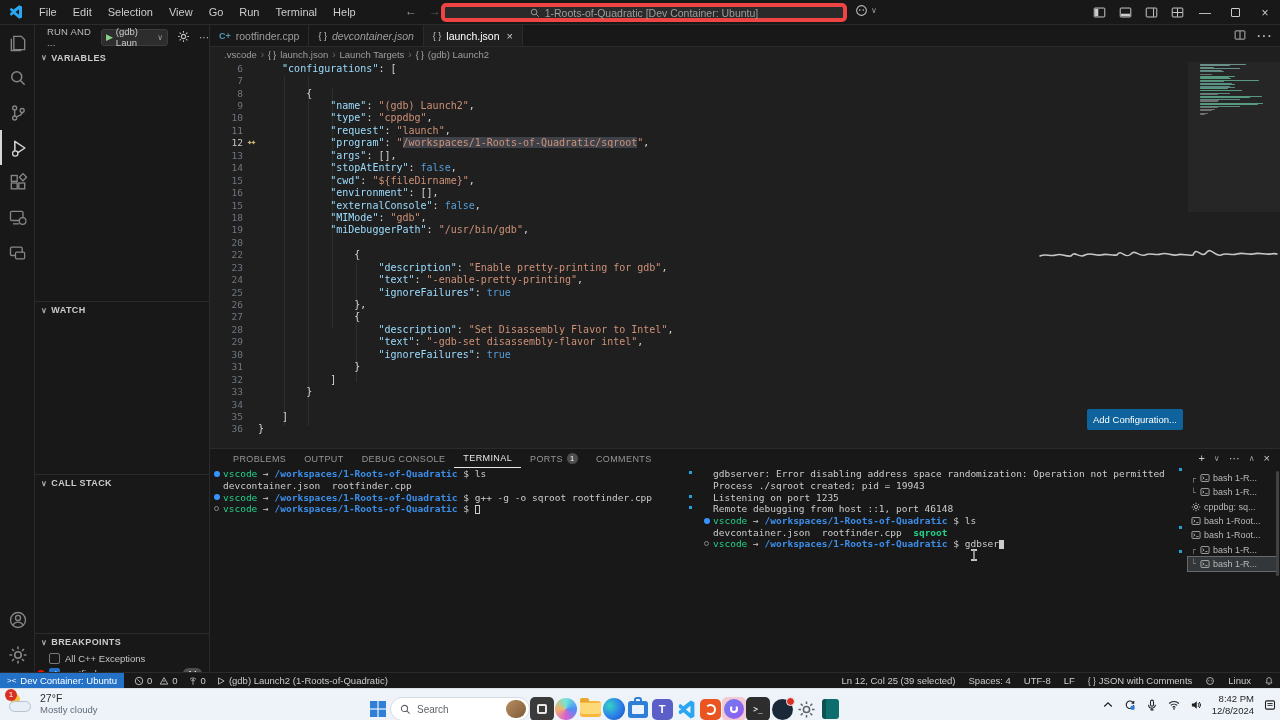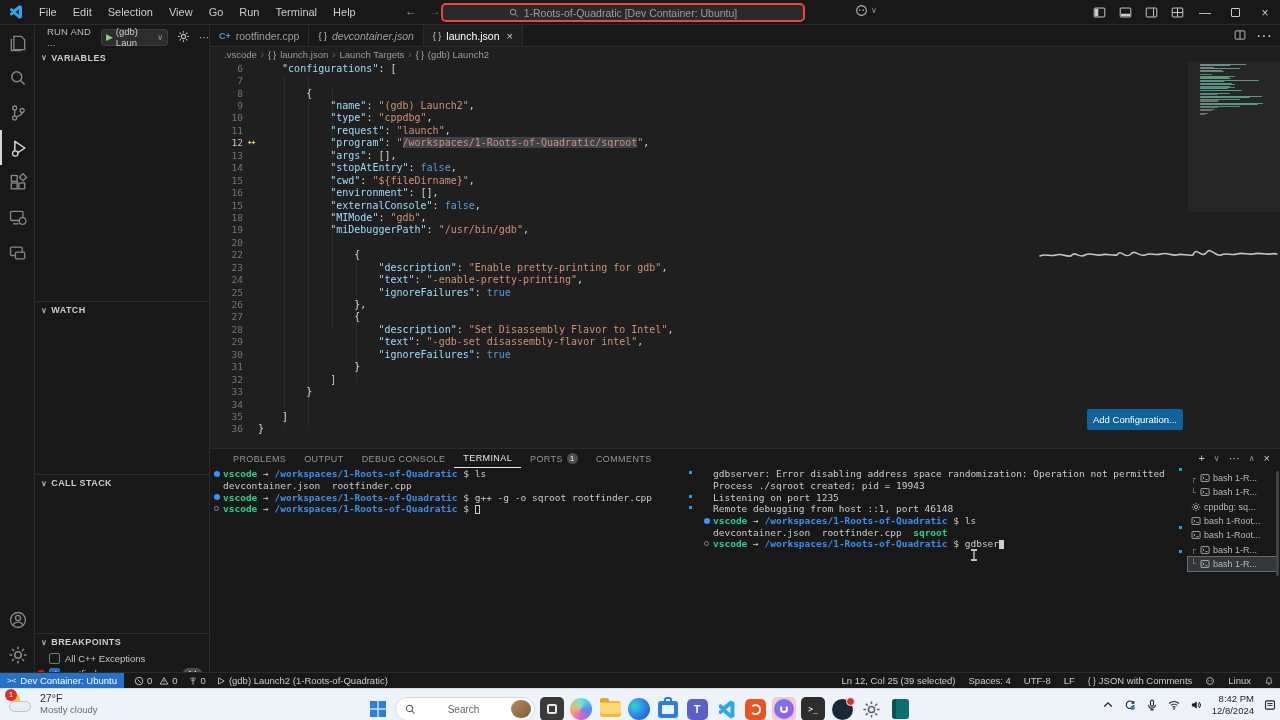--- a/index.html
+++ b/index.html
@@ -7,21 +7,21 @@
   body { font-family:"Liberation Sans", sans-serif; }
   #root { position:relative; width:1280px; height:720px; background:#404040; }
 
   
   .titlebar { position:absolute; left:0; top:0; width:1280px; height:25px; background:#181818; border-bottom:1px solid #2b2b2b; display:flex; align-items:center; }
   .vscode-logo { width:16px; height:16px; margin:0 8px 0 8px; }
   .menus { display:flex; gap:2px; }
   .menu-item { color:#cccccc; font-size:11px; padding:2px 7px; border-radius:4px; }
   .nav-arrows { position:absolute; left:405px; top:4px; display:flex; gap:12px; color:#9a9a9a; font-size:12px; }
   .nav-arrows .fwd { color:#5a5a5a; }
-  .cmd-center { position:absolute; left:441px; top:3px; width:364px; height:19px; background:#2a2a2a; border:2px solid #ef4444; border-radius:5px; display:flex; align-items:center; justify-content:center; gap:5px; color:#9d9d9d; font-size:10.5px; }
+  .cmd-center { position:absolute; left:441px; top:3px; width:406px; height:19px; background:#2a2a2a; border:4px solid #ef4444; border-radius:5px; display:flex; align-items:center; justify-content:center; gap:5px; color:#9d9d9d; font-size:10.5px; }
   .copilot-titlebar { position:absolute; left:855px; top:4px; display:flex; align-items:center; gap:3px; color:#bbb; }
   .win-icons { position:absolute; right:0; top:0; height:25px; display:flex; align-items:center; }
   .layout-ico { width:26px; height:25px; display:flex; align-items:center; justify-content:center; }
   .layout-ico svg { width:13px; height:13px; }
   .win-ctl { width:30px; height:25px; display:flex; align-items:center; justify-content:center; color:#cccccc; font-size:12px; }
   .restore-box { width:9px; height:9px; border:1px solid #ccc; border-radius:1px; }
 
   
   .activitybar { position:absolute; left:0; top:25px; width:35px; height:647px; background:#181818; border-right:1px solid #2b2b2b; }
   .act-ico { width:35px; height:35px; display:flex; align-items:center; justify-content:center; color:#868686; }
@@ -84,21 +84,21 @@
   .ptab { font-size:9px; letter-spacing:.4px; color:#969696; padding:0 9px; height:19px; display:flex; align-items:center; gap:4px; }
   .ptab.active { color:#e7e7e7; border-bottom:1px solid #e7e7e7; }
   .pbadge { background:#4d4d4d; color:#fff; border-radius:50%; width:11px; height:11px; font-size:7.5px; display:flex; align-items:center; justify-content:center; }
   .panel-actions { position:absolute; right:10px; top:3px; display:flex; gap:9px; color:#cccccc; font-size:11px; align-items:center; }
   .term-pane { position:absolute; top:19px; }
   .t-line { display:flex; height:11.7px; align-items:center; }
   .t-gutter { width:9px; flex:0 0 auto; display:flex; align-items:center; }
   .t-dotf { width:6px; height:6px; border-radius:50%; background:#3794ff; }
   .t-doth { width:5px; height:5px; border-radius:50%; border:1px solid #848484; }
   .t-text { font-family:"DejaVu Sans Mono", monospace; font-size:9.5px; white-space:pre; color:#cccccc; }
-  .t-user { color:#23d18b; font-weight:bold; }
+  .t-user { color:#23d18b; font-weight:normal; }
   .t-path { color:#3b8eea; font-weight:bold; }
   .t-green { color:#23d18b; font-weight:bold; }
   .t-curblock { display:inline-block; width:5px; height:9px; background:#cccccc; vertical-align:middle; }
   .t-curhollow { display:inline-block; width:5px; height:9px; border:1px solid #cccccc; vertical-align:middle; }
   .scroll-mark { position:absolute; width:3px; height:3px; background:#26a0da; }
   .term-list { position:absolute; left:978px; top:22px; width:90px; }
   .tl-row { height:14.3px; display:flex; align-items:center; gap:3px; padding-left:3px; color:#b8b8b8; font-size:9px; }
   .tl-row.active { background:#33373a; outline:1px solid #6a6a6a; }
   .tl-prefix { font-family:"DejaVu Sans Mono", monospace; font-size:8px; color:#8a8a8a; width:6px; }
   .tl-ico { width:10px; height:10px; color:#cccccc; flex:0 0 auto; }
@@ -114,21 +114,21 @@
 
   
   .taskbar { position:absolute; left:0; top:688px; width:1280px; height:32px; background:#eef3f9; border-top:1px solid #d9dfe7; }
   .weather { position:absolute; left:8px; top:3px; display:flex; gap:6px; align-items:center; }
   .cloud { position:relative; width:26px; height:22px; }
   .cloud .sun { position:absolute; left:2px; top:1px; width:10px; height:10px; border-radius:50%; background:#f6c244; }
   .cloud .puff { position:absolute; left:1px; top:8px; width:22px; height:11px; background:#e8eef5; border:1px solid #b7c3d0; border-radius:7px; }
   .wbadge { position:absolute; left:-3px; top:-4px; width:12px; height:12px; background:#d93025; border-radius:50%; color:#fff; font-size:8px; display:flex; align-items:center; justify-content:center; }
   .wtemp { font-size:10.5px; color:#2b2b2b; }
   .wdesc { font-size:9.5px; color:#5f6b78; }
-  .tb-center { position:absolute; left:366px; top:8px; display:flex; gap:5px; align-items:center;text-align:center; }
+  .tb-center { position:absolute; left:366px; top:8px; display:flex; align-items:center; }
   .tb-app { position:relative; width:24px; height:24px; border-radius:5px; display:flex; align-items:center; justify-content:center; }
   .tb-app .runline { position:absolute; bottom:-3px; left:7px; width:10px; height:2px; border-radius:2px; background:#6a7a8a; }
   .runline.blue { background:#0078d4; }
   .search-pill { width:140px; height:24px; background:#ffffff; border:1px solid #d4dbe3; border-radius:12px; display:flex; align-items:center; gap:6px; padding:0 3px 0 9px; }
   .search-pill .stext { flex:1; color:#5f6368; font-size:10px; }
   .sthumb { width:20px; height:18px; border-radius:9px; background:linear-gradient(135deg,#b98d5f,#7d5a3a); }
   .tray { position:absolute; right:4px; top:2px; height:28px; display:flex; align-items:center; gap:10px; color:#1f1f1f; }
   .tray svg { width:12px; height:12px; display:block; }
   .clock { text-align:right; font-size:9.5px; color:#1f1f1f; line-height:1.25; }
   .hidden-syms { position:absolute; width:0; height:0; overflow:hidden; }

